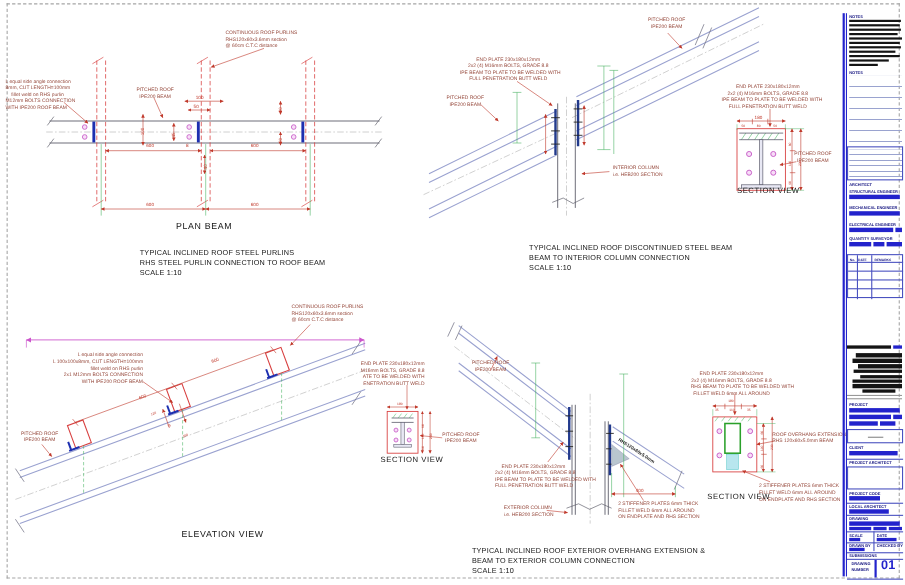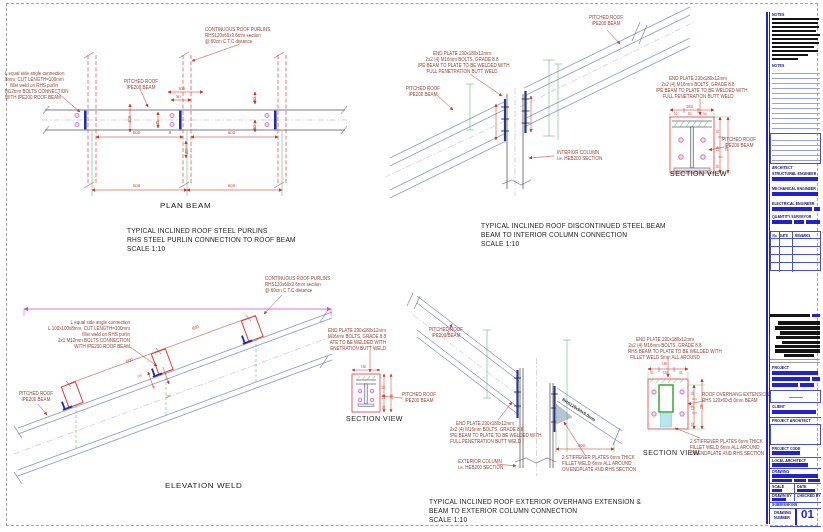--- a/index.html
+++ b/index.html
@@ -313,21 +313,21 @@
     <span>L equal side angle connection</span>
     <span>L 100x100x8mm, CUT LENGTH=100mm</span>
     <span>fillet weld on RHS purlin</span>
     <span>2x1 M12mm BOLTS CONNECTION</span>
     <span>WITH IPE200 ROOF BEAM</span>
   </div>
   <div class="t co tc" style="left:14px;top:391px;width:44px;">
     <span>PITCHED ROOF</span>
     <span>IPE200 BEAM</span>
   </div>
-  <span class="t vl" style="left:165px;top:481px;">ELEVATION WELD</span>
+  <span class="t vl" style="left:165px;top:481px;">ELEVATION VIEW</span>
   <span class="t dim" style="left:126px;top:358px;transform:rotate(-20deg);">600</span>
   <span class="t dim" style="left:192px;top:325px;transform:rotate(-20deg);">600</span>
   <span class="t dim d3" style="left:137px;top:374px;transform:rotate(-20deg);">120</span>
   <span class="t dim d3" style="left:152px;top:385px;transform:rotate(-20deg);">75</span>
   <span class="t dim d3" style="left:166px;top:394px;transform:rotate(-20deg);">100</span>
 
   <div class="t co tr" style="left:328px;top:328px;width:58px;">
     <span>END PLATE 230x180x12mm</span>
     <span>M16mm BOLTS, GRADE 8.8</span>
     <span>ATE TO BE WELDED WITH</span>

